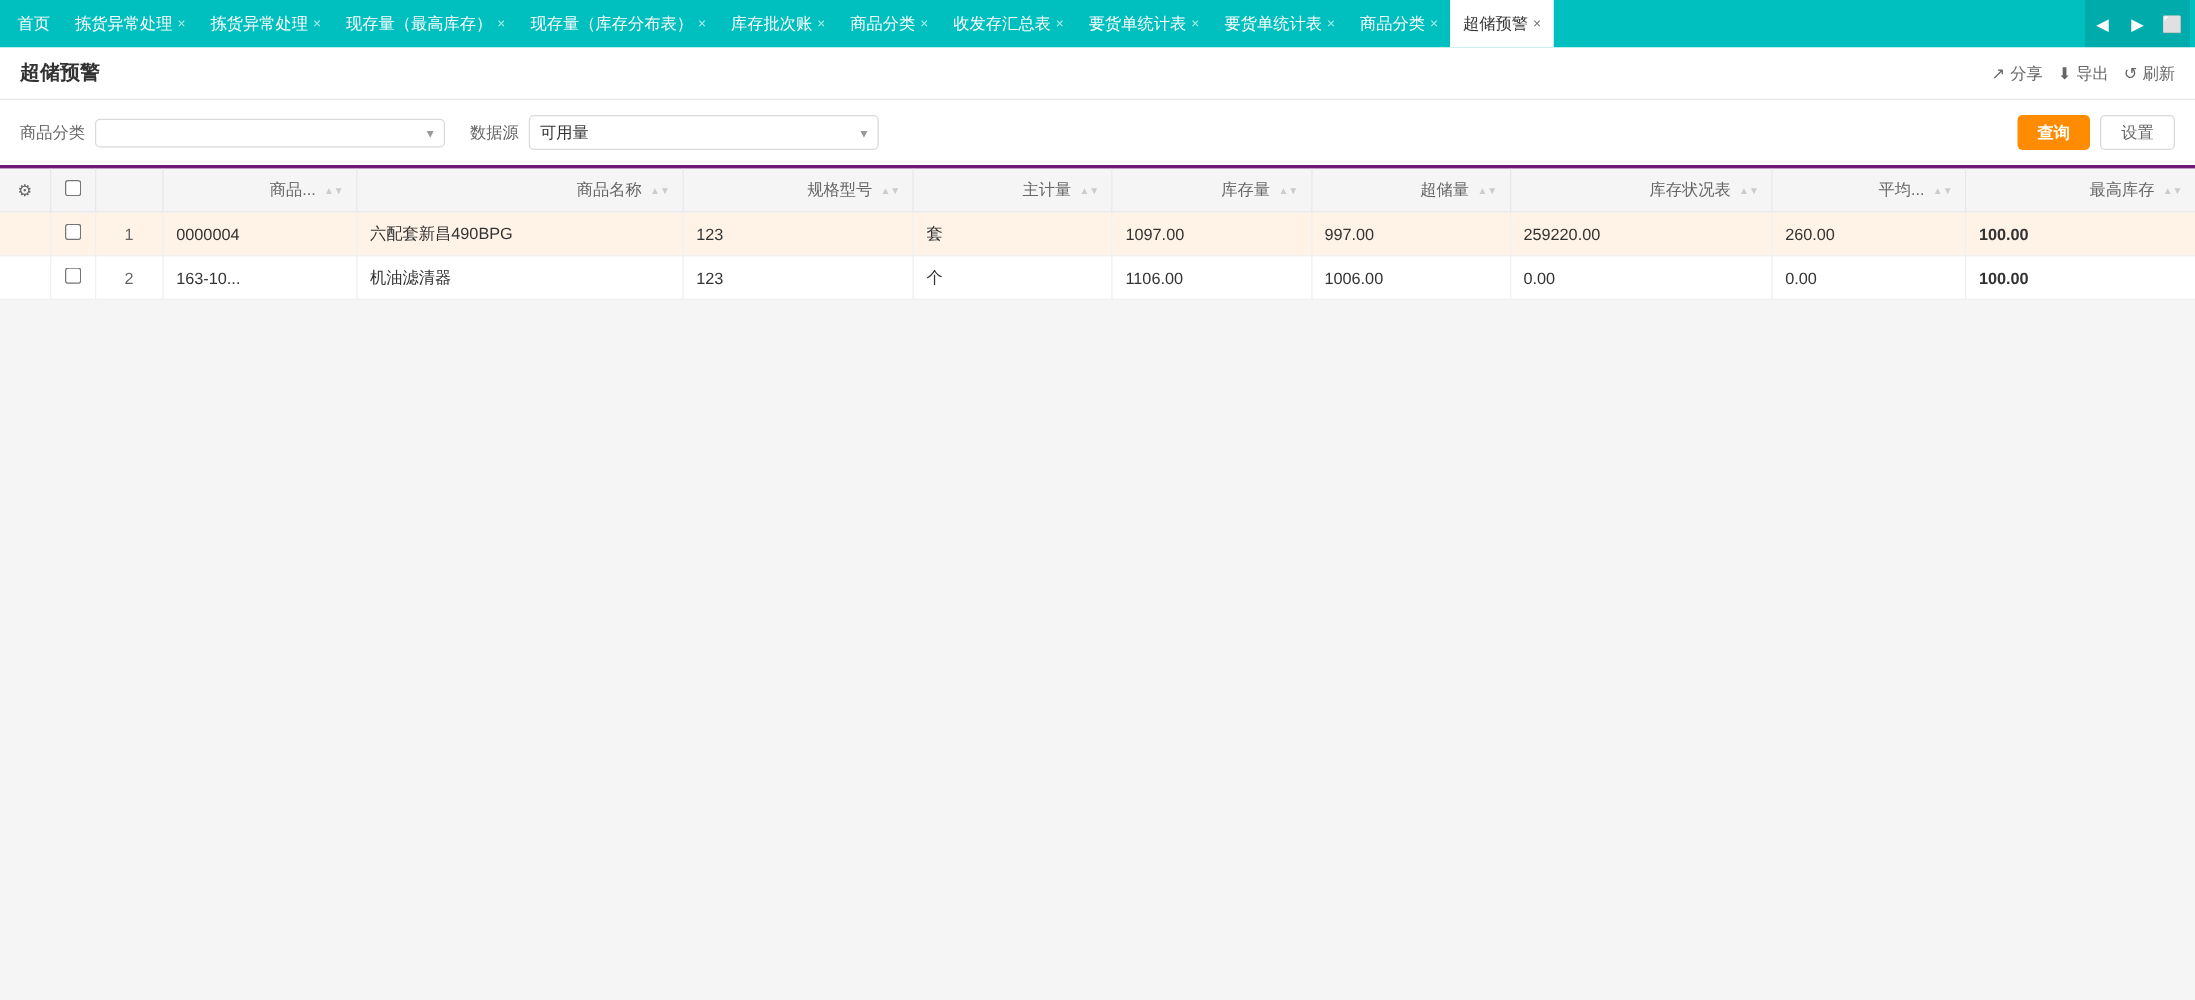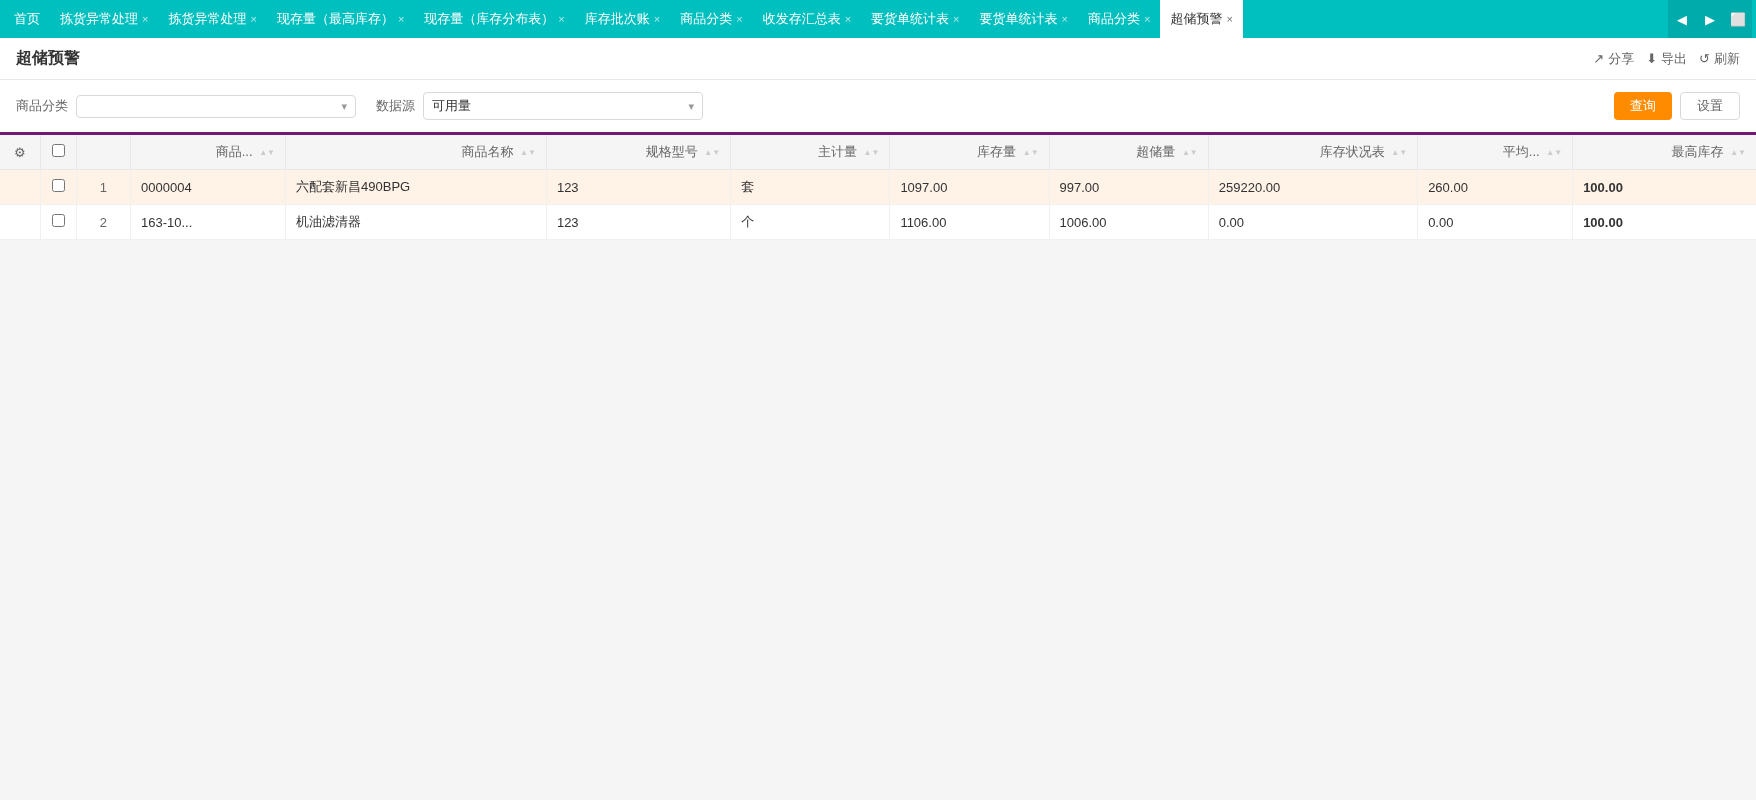--- a/index.html
+++ b/index.html
@@ -117,20 +117,21 @@
       gap: 8px;
     }
     .btn-primary {
       background: #ff8c00;
       color: #fff;
       border: none;
       border-radius: 4px;
       padding: 5px 16px;
       cursor: pointer;
       font-size: 13px;
+      font-weight: bold;
     }
     .btn-default {
       background: #fff;
       color: #666;
       border: 1px solid #d9d9d9;
       border-radius: 4px;
       padding: 0 16px;
       cursor: pointer;
       font-size: 13px;
     }

